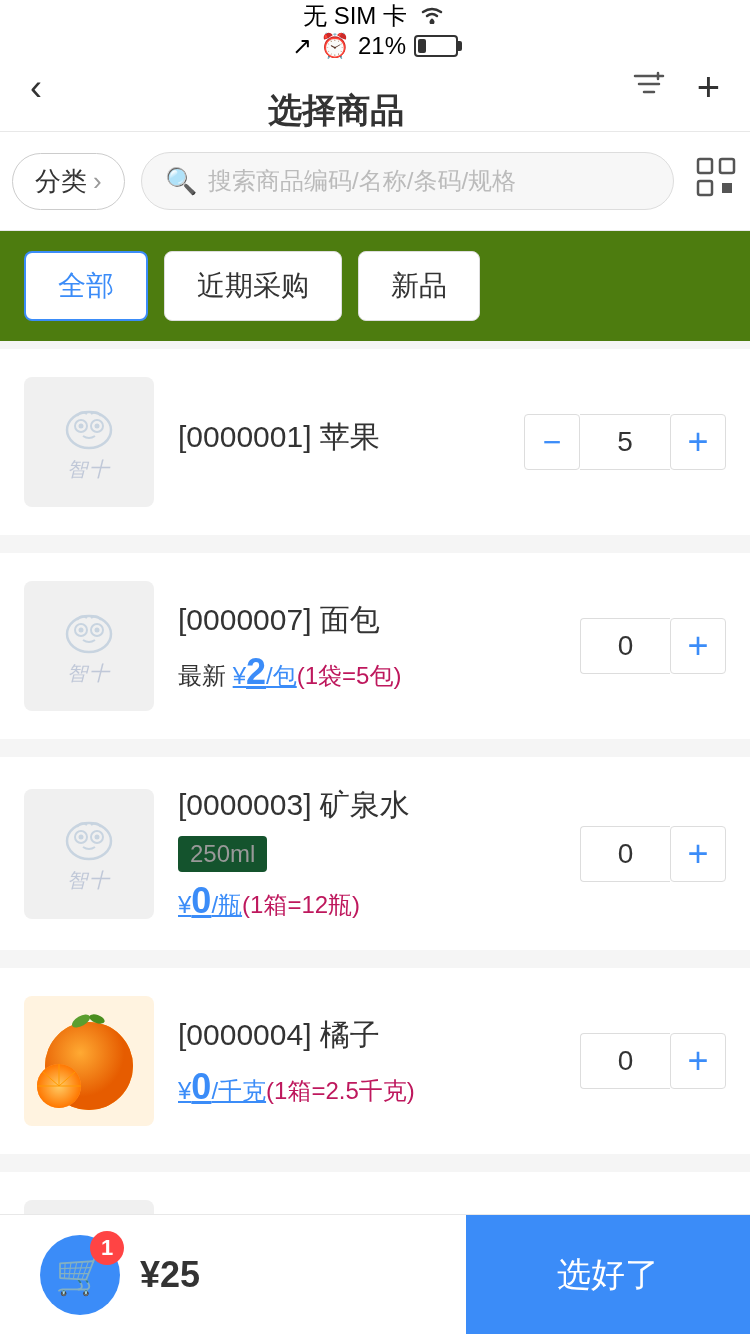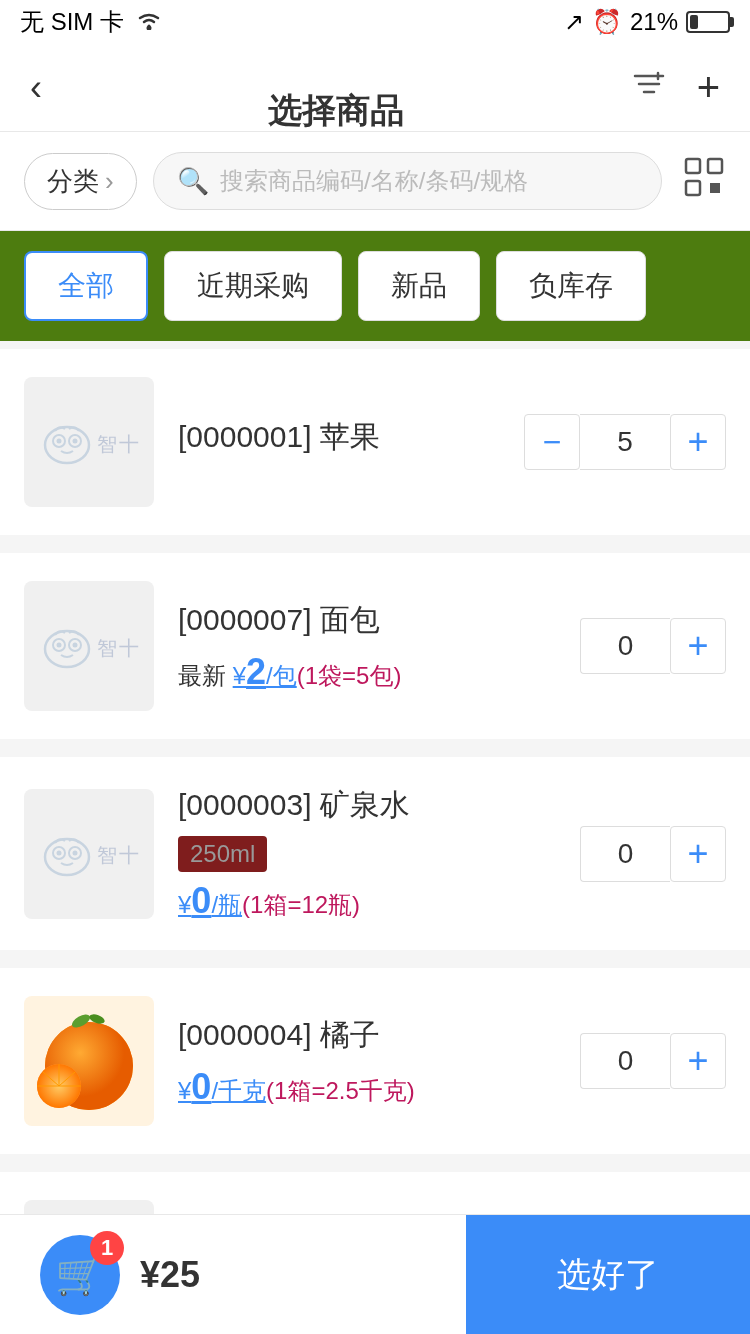--- a/index.html
+++ b/index.html
@@ -16,20 +16,21 @@
     
     .status-bar {
       background: #fff;
       height: 44px;
       display: flex;
       align-items: center;
       justify-content: space-between;
       padding: 0 20px;
       font-size: 24px;
       font-weight: 500;
+      flex-direction: column;
     }
     .status-left { display: flex; align-items: center; gap: 10px; }
     .status-center { font-size: 28px; font-weight: 600; }
     .status-right { display: flex; align-items: center; gap: 8px; font-size: 24px; }
     .battery {
       width: 44px; height: 22px; border: 2px solid #333; border-radius: 4px;
       position: relative; display: inline-flex; align-items: center; padding: 2px;
     }
     .battery::after {
       content: '';
@@ -49,21 +50,21 @@
       border-bottom: 1px solid #e8e8e8;
     }
     .nav-back { font-size: 36px; color: #333; cursor: pointer; }
     .nav-title { font-size: 34px; font-weight: 600; color: #333; margin-top: 46px; }
     .nav-right { display: flex; align-items: center; gap: 30px; }
     .nav-icon { font-size: 32px; color: #555; cursor: pointer; }
 
     
     .filter-row {
       background: #fff;
-      padding: 20px 24px;
+      padding: 20px 12px;
       display: flex;
       align-items: center;
       gap: 16px;
       border-bottom: 1px solid #e8e8e8;
     }
     .category-btn {
       border: 1px solid #ccc;
       border-radius: 30px;
       padding: 10px 22px;
       font-size: 26px;
@@ -121,28 +122,28 @@
     }
     .product-thumb {
       width: 130px; height: 130px;
       background: #f0f0f0;
       border-radius: 8px;
       flex-shrink: 0;
       display: flex; align-items: center; justify-content: center;
       overflow: hidden;
     }
     .owl-logo {
-      display: flex; flex-direction: row; align-items: center;
-      color: #c0c8d8; font-size: 48px;
+      display: flex; flex-direction: column; align-items: center;
+      color: #c0c8d8; font-size: 48px; font-style: italic;
     }
     .owl-brand { font-size: 20px; color: #c0c8d8; margin-top: 4px; letter-spacing: 2px; }
 
     .product-info { flex: 1; }
     .product-name { font-size: 30px; color: #333; margin-bottom: 10px; font-weight: 500; }
-    .product-spec { font-size: 24px; color: #999; background: #7f1d1d; display: inline-block; padding: 4px 12px; border-radius: 4px; margin-bottom: 8px; }
+    .product-spec { font-size: 24px; color: #999; background: #14532d; display: inline-block; padding: 4px 12px; border-radius: 4px; margin-bottom: 8px; }
     .product-price { font-size: 26px; color: #333; }
     .price-label { color: #333; font-size: 24px; }
     .price-currency { color: #3b8cf8; font-size: 24px; text-decoration: underline; }
     .price-value { color: #3b8cf8; font-size: 36px; font-weight: 600; text-decoration: underline; }
     .price-unit { color: #3b8cf8; font-size: 24px; text-decoration: underline; }
     .price-extra { color: #be185d; font-size: 24px; }
 
     
     .qty-control {
       display: flex; align-items: center; gap: 0;
@@ -294,23 +295,20 @@
 
 <div class="tabs-row">
   <button class="tab-btn active">
     <span>全部</span>
   </button>
   <button class="tab-btn">
     <span>近期采购</span>
   </button>
   <button class="tab-btn">
     <span>新品</span>
-  </button>
-  <button class="tab-btn">
-    <span>负库存</span>
   </button>
 </div>
 
 <div class="product-list">
 
   <div class="product-item">
     <div class="product-thumb">
       <div class="owl-logo">
         <svg width="60" height="50" viewBox="0 0 60 50">
           <ellipse cx="30" cy="28" rx="22" ry="18" fill="none" stroke="#c8d4e0" stroke-width="2.5"></ellipse>

